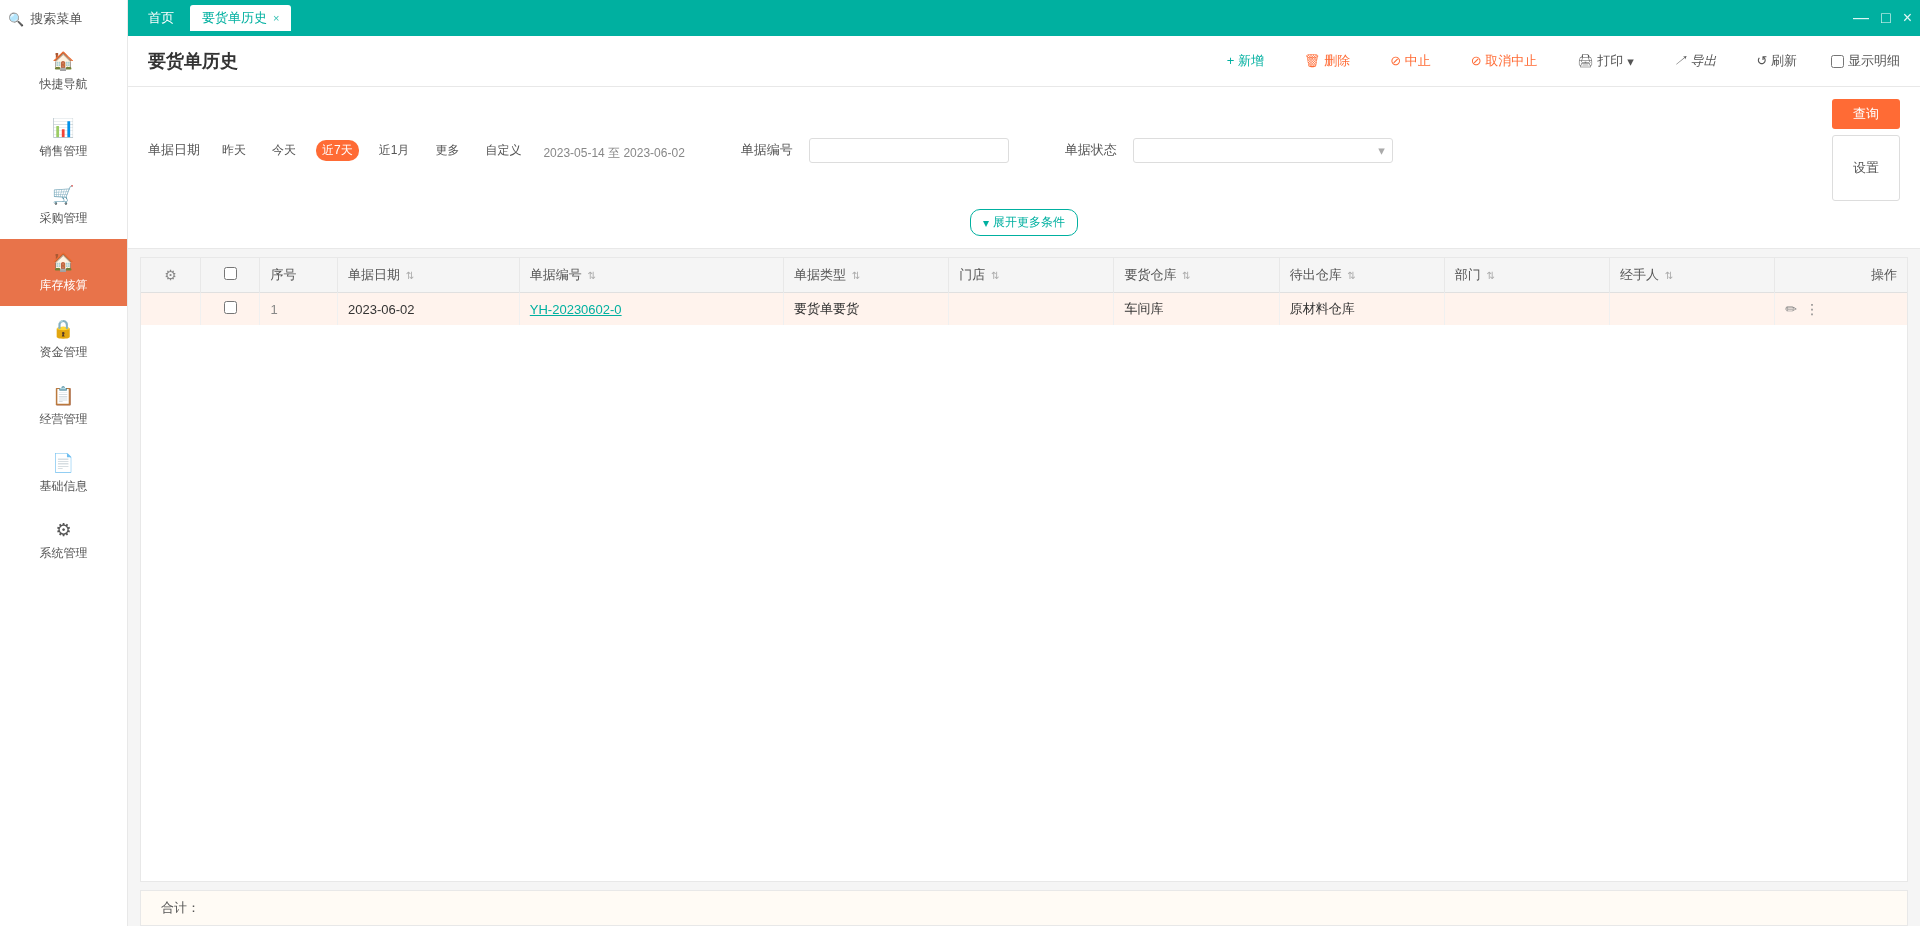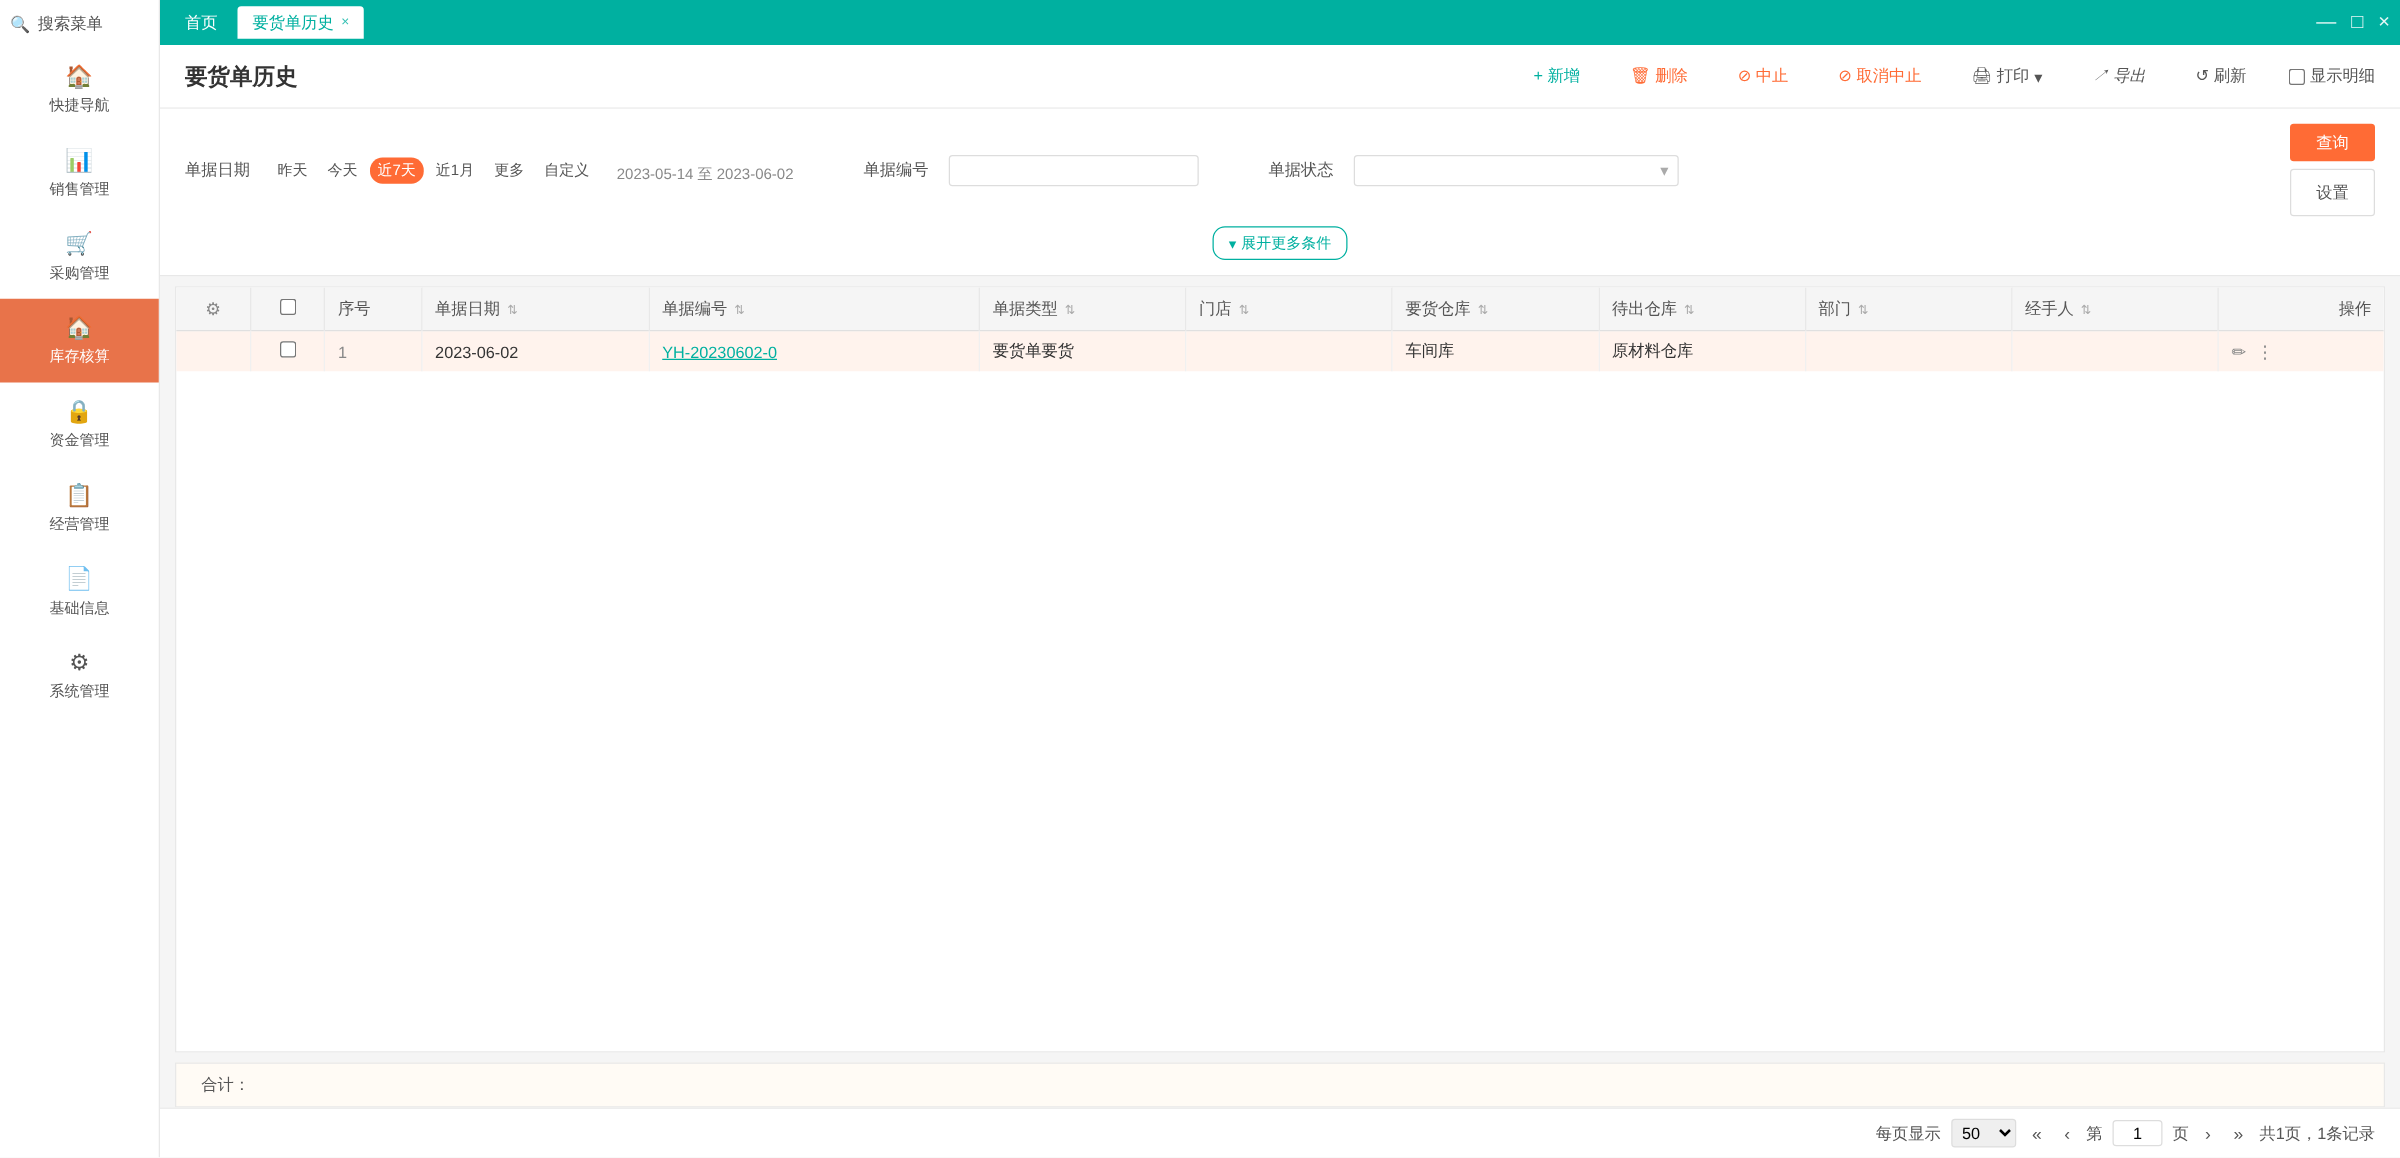--- a/index.html
+++ b/index.html
@@ -123,21 +123,21 @@
       padding: 12px 20px;
       border-bottom: 1px solid #e8e8e8;
     }
     .filter-row {
       display: flex;
       align-items: center;
       gap: 16px;
       margin-bottom: 8px;
     }
     .filter-label { font-size: 13px; color: #555; white-space: nowrap; }
-    .date-shortcuts { display: flex; align-items: center; gap: 4px; }
+    .date-shortcuts { display: flex; align-items: center; gap: 14px; }
     .date-shortcut {
       font-size: 12px;
       color: #555;
       cursor: pointer;
       padding: 2px 6px;
       border-radius: 10px;
     }
     .date-shortcut.active { background: #ff6b35; color: #fff; }
     .date-range { font-size: 12px; color: #888; margin-top: 2px; }
     .filter-input {
@@ -177,21 +177,21 @@
       border: none;
       padding: 6px 20px;
       border-radius: 3px;
       cursor: pointer;
       font-size: 13px;
     }
     .btn-setting {
       background: #fff;
       color: #555;
       border: 1px solid #ddd;
-      padding: 9px 20px;
+      padding: 23px 20px;
       border-radius: 3px;
       cursor: pointer;
       font-size: 13px;
     }
 
     
     .table-area {
       flex: 1;
       overflow: auto;
       background: #fff;
@@ -503,30 +503,14 @@
             </td>
           </tr>
         </tbody>
       </table>
     </div>
 
     <div class="table-footer">
       <span>合计：</span>
     </div>
 
-    <div class="pagination">
-      <span>每页显示</span>
-      <select class="page-size-select">
-        <option>50</option>
-        <option>100</option>
-        <option>200</option>
-      </select>
-      <button class="page-btn">«</button>
-      <button class="page-btn">‹</button>
-      <span>第</span>
-      <input class="page-input" type="text" value="1" style="">
-      <span>页</span>
-      <button class="page-btn">›</button>
-      <button class="page-btn">»</button>
-      <span>共1页，1条记录</span>
-    </div>
   </div>
 </div>
 
 </body></html>

